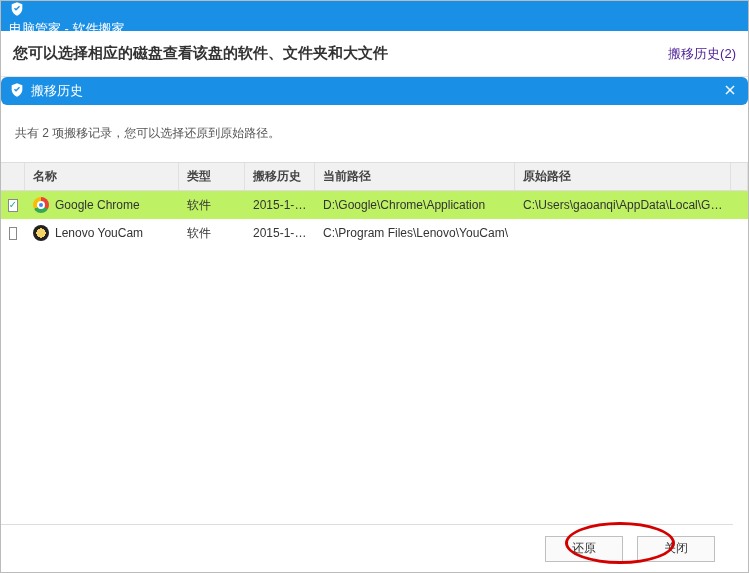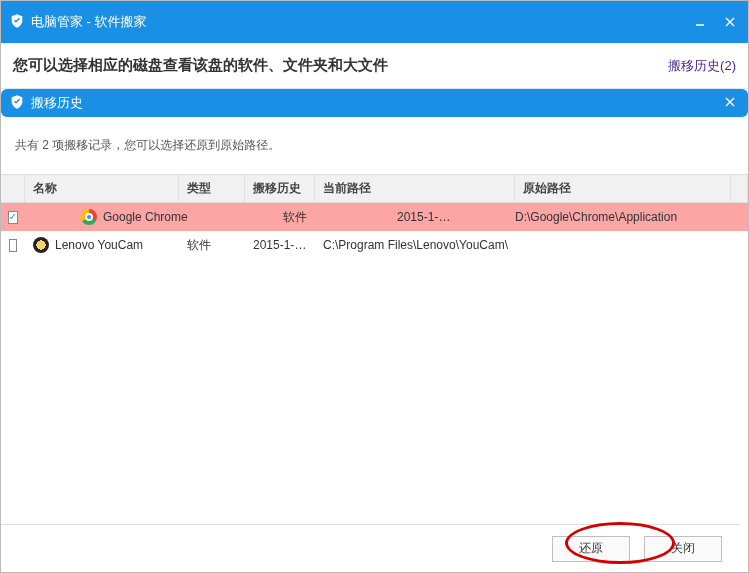--- a/index.html
+++ b/index.html
@@ -1,51 +1,51 @@
 <!DOCTYPE html>
 <html><head>
 <meta charset="utf-8">
 <style>
 * { box-sizing: border-box; margin: 0; padding: 0; }
 body { font-family: "Microsoft YaHei", sans-serif; font-size: 12px; background: #f0f0f0; }
 .window { width: 749px; height: 573px; background: #fff; position: relative; border: 1px solid #bbb; }
-.titlebar { height: 42px; background: linear-gradient(#1a8fe6, #1a8fe6); color: #fff; display: flex; align-items: center; padding: 0 8px; }
+.titlebar { height: 30px; background: linear-gradient(#1a8fe6, #1a8fe6); color: #fff; display: flex; align-items: flex-start; padding: 0 8px; flex-direction: column; }
 .titlebar .shield { margin-right: 6px; }
 .titlebar .title { font-size: 13px; }
 .titlebar .spacer { flex: 1; }
 .titlebar .win-controls { display: flex; gap: 10px; }
 .titlebar .win-btn { width: 20px; height: 20px; display: flex; align-items: center; justify-content: center; cursor: pointer; color: #fff; }
 .info-bar { height: 46px; display: flex; align-items: center; padding: 0 12px; background: #fff; border-bottom: 1px solid #e6e6e6; }
 .info-bar .info-text { font-size: 15px; font-weight: bold; color: #333; flex: 1; }
 .info-bar .history-link { color: #4c1d95; font-size: 13px; cursor: pointer; }
 .panel-header { height: 28px; background: #1a8fe6; color: #fff; display: flex; align-items: center; padding: 0 8px; border-radius: 6px; }
 .panel-header .shield { margin-right: 6px; }
 .panel-header .panel-title { font-size: 13px; flex: 1; }
 .panel-header .close-panel { cursor: pointer; width: 20px; text-align: center; font-size: 14px; }
 .sub-info { padding: 20px 14px; color: #555; font-size: 12px; background: #fff; }
 .table-area { }
 .table-header { display: flex; background: #f1f1f1; border-top: 1px solid #ddd; border-bottom: 1px solid #ddd; color: #444; font-size: 12px; font-weight: bold; }
 .table-header .th { padding: 5px 8px; border-right: 1px solid #e0e0e0; }
 .table-body .row { display: flex; align-items: center; height: 28px; }
-.table-body .row.selected { background: #fca5a5; gap: 48px; }
+.table-body .row.selected { background: #bef264; }
 .table-body .td { padding: 0 8px; overflow: hidden; white-space: nowrap; text-overflow: ellipsis; color: #333; }
 .col-check { width: 24px; flex: none; display: flex; align-items: center; justify-content: center; }
 .col-name { width: 154px; flex: none; display: flex; align-items: center; gap: 6px; }
 .col-type { width: 66px; flex: none; }
 .col-date { width: 70px; flex: none; }
 .col-path { width: 200px; flex: none; }
 .col-orig { flex: 1; }
 .col-tail { width: 10px; flex: none; }
 .checkbox { width: 13px; height: 13px; border: 1px solid #888; background: #fff; display: flex; align-items: center; justify-content: center; font-size: 10px; color: #2a9; cursor: pointer; }
 .checkbox.checked::after { content: "✓"; line-height: 1; }
 .app-icon { width: 16px; height: 16px; border-radius: 50%; display: inline-block; }
 .chrome-icon { background: conic-gradient(#ea4335 0 120deg, #34a853 120deg 240deg, #fbbc05 240deg 360deg); position: relative; }
 .chrome-icon::after { content: ""; position: absolute; inset: 4px; background: #4285f4; border: 2px solid #fff; border-radius: 50%; }
 .youcam-icon { background: radial-gradient(circle, #f7d46a 40%, #222 42%); }
-.footer { position: absolute; bottom: 0; left: 0; right: 8px; height: 48px; border-top: 1px solid #ddd; display: flex; align-items: center; justify-content: flex-end; padding: 0 18px; gap: 14px; background: #fff; }
+.footer { position: absolute; bottom: 0; left: 0; right: 15px; height: 48px; border-top: 1px solid #ddd; display: flex; align-items: center; justify-content: flex-end; padding: 0 18px; gap: 14px; background: #fff; }
 .btn { min-width: 78px; height: 26px; border: 1px solid #bfbfbf; background: #fafafa; color: #333; font-size: 12px; cursor: pointer; }
 .highlight-ellipse { position: absolute; width: 110px; height: 42px; border: 3px solid #d40000; border-radius: 50%; pointer-events: none; }
 .shield-svg { width: 16px; height: 16px; }
 </style>
 </head>
 <body>
 
 <div class="window">
 
   <div class="titlebar">

